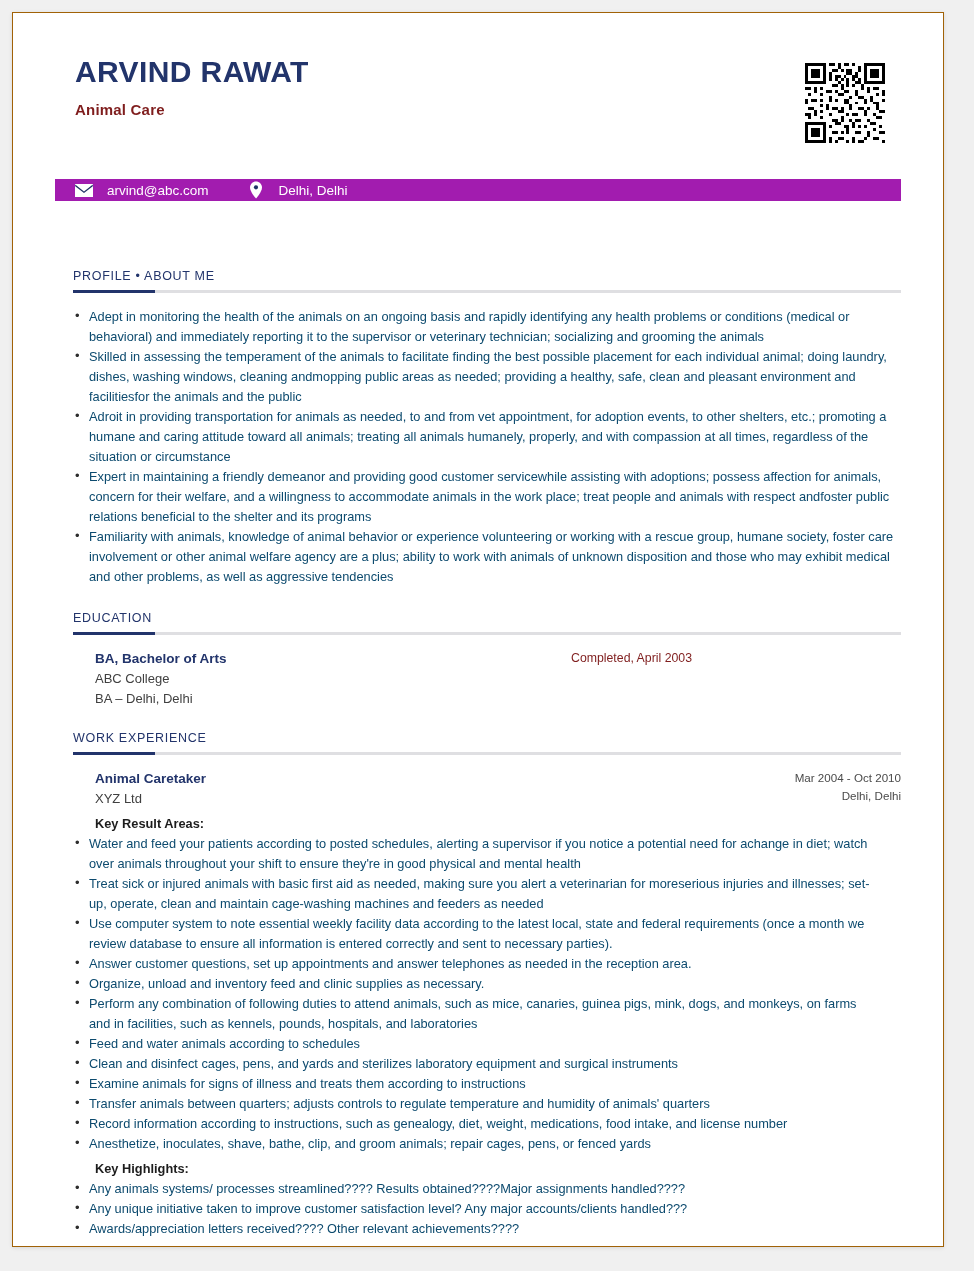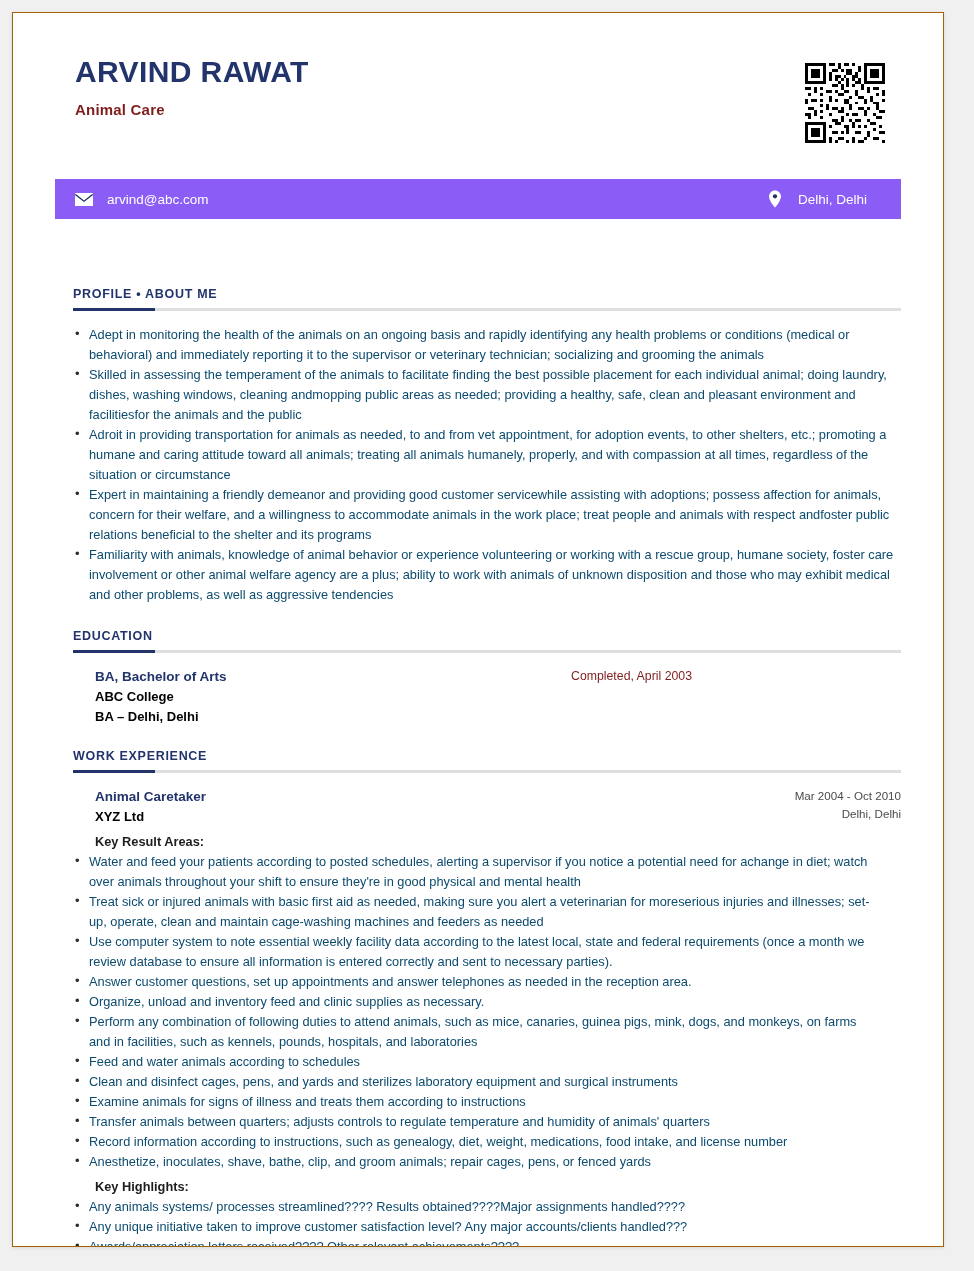--- a/index.html
+++ b/index.html
@@ -54,27 +54,26 @@
     top: 47px;
     width: 86px;
     height: 86px;
     background: #ffffff;
   }
   .qr svg { display: block; }
 
   
   .contact-bar {
     margin: 48px 42px 0 42px;
-    height: 40px;
-    background: #8b5cf6;
+    height: 22px;
+    background: #a21caf;
     display: flex;
     align-items: center;
     padding-left: 16px;
     box-sizing: border-box;
-    justify-content: space-between;
   }
   .contact-item {
     display: flex;
     align-items: center;
     color: #ffffff;
     font-size: 13.5px;
     margin-right: 34px;
   }
   .contact-item .ico {
     display: inline-flex;
@@ -85,21 +84,21 @@
   }
   .contact-item .ico svg { display: block; }
 
   
   .content {
     padding: 0 42px 0 60px;
   }
   .section { margin-top: 0; }
   .section-head {
     font-size: 12.5px;
-    font-weight: bold;
+    font-weight: normal;
     color: #22346b;
     letter-spacing: 0.7px;
     padding-bottom: 7px;
   }
   .rule {
     position: relative;
     height: 3px;
     background: #dfdfe2;
     margin-bottom: 14px;
   }
@@ -154,23 +153,22 @@
     padding-left: 20px;
   }
   .entry-title {
     font-size: 13.5px;
     font-weight: bold;
     color: #22346b;
     line-height: 20px;
   }
   .entry-sub {
     font-size: 13px;
-    color: #000000;
+    color: #404040;
     line-height: 20px;
-    font-weight: bold;
   }
   .entry-meta {
     font-size: 12.3px;
     color: #7f1d1d;
     line-height: 18px;
   }
   .entry-meta.small { font-size: 11.6px; color: #4a4a4a; }
 
   .sub-head {
     font-size: 12.8px;

